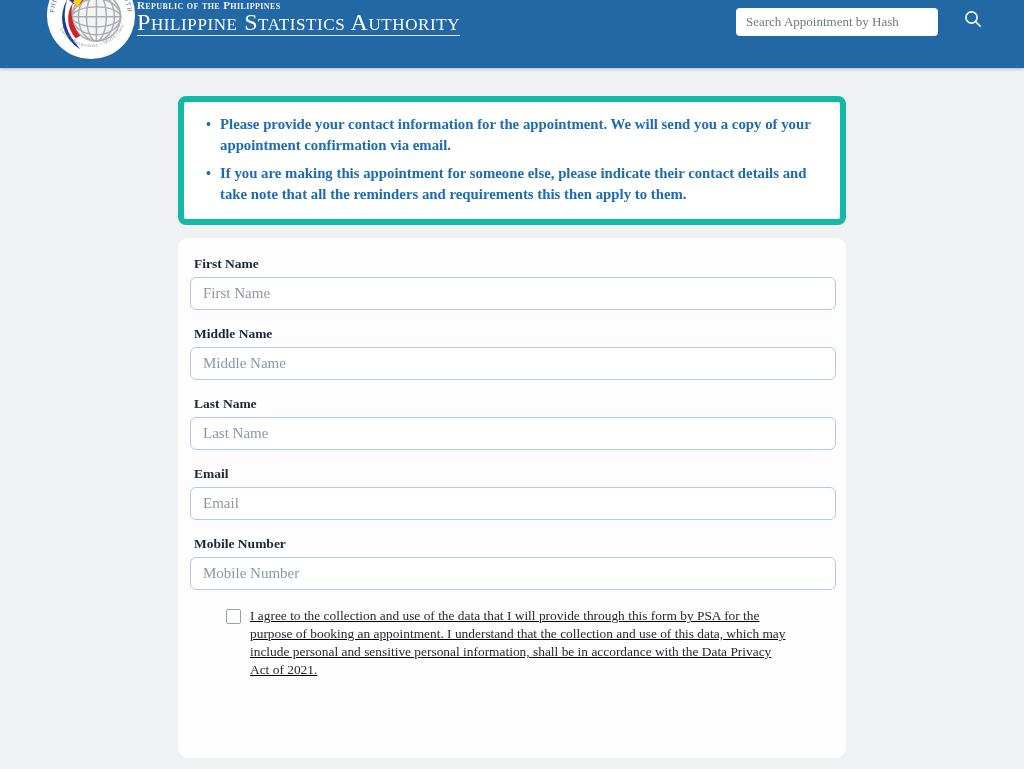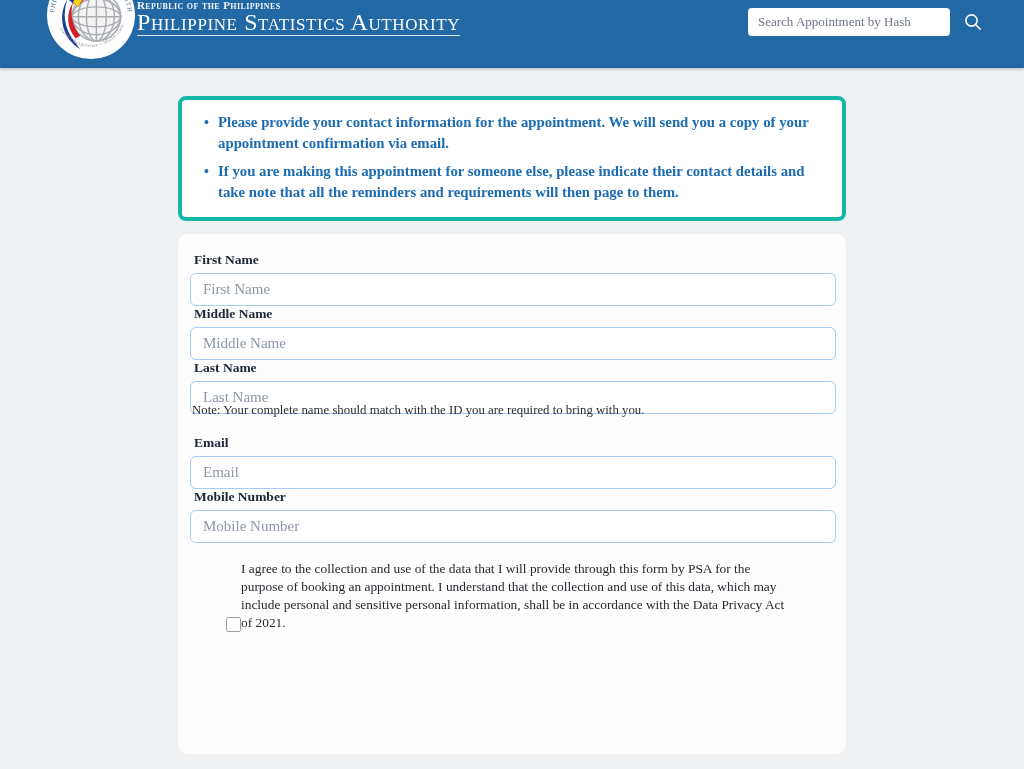--- a/index.html
+++ b/index.html
@@ -42,22 +42,21 @@
     font-variant: small-caps;
     letter-spacing: .6px;
     line-height: 24px;
     border-bottom: 1px solid rgba(255,255,255,.85);
     padding-bottom: 1px;
   }
   .search-area {
     position: absolute;
     right: 40px; top: 8px;
     display: flex;
-    align-items: center;
-    gap: 12px;
+    gap: 24px;
   }
   .search-input {
     width: 202px; height: 28px;
     border: none;
     border-radius: 4px;
     background: #ffffff;
     padding: 0 10px;
     font-family: "Liberation Serif", "DejaVu Serif", serif;
     font-size: 13px;
     color: #333;
@@ -71,21 +70,21 @@
   }
   
   .content-col {
     width: 668px;
     margin: 0 auto;
   }
   
   .info-box {
     margin-top: 28px;
     background: #ffffff;
-    border: 4px solid #14b8a6;
+    border: 6px solid #14b8a6;
     border-radius: 8px;
     padding: 12px 22px 14px 22px;
   }
   .info-box ul {
     list-style: none;
   }
   .info-box li {
     position: relative;
     padding-left: 14px;
     color: #1d6cb2;
@@ -109,43 +108,45 @@
     padding: 18px 12px 40px 12px;
     min-height: 520px;
   }
   .field-label {
     display: block;
     margin: 0 0 5px 4px;
     color: #1c2733;
     font-weight: 700;
     font-size: 13.5px;
   }
-  .field-group { }
+  .field-group { margin-bottom: 16px; }
   .text-input {
     width: 646px; height: 33px;
     border: 1px solid #a8ccf4;
     border-radius: 6px;
     background: #ffffff;
     padding: 0 12px;
     font-family: "Liberation Serif", "DejaVu Serif", serif;
     font-size: 15px;
     color: #333;
     outline: none;
     display: block;
   }
   .text-input::placeholder { color: #8d97a5; }
   .name-note {
     margin: -11px 0 17px 2px;
     color: #2b2e33;
     font-size: 12.8px;
   }
   .consent-row {
     display: flex;
-    align-items: flex-end;
+    align-items: flex-start;
     margin: 17px 48px 0 36px;
+    gap: 9px;
+    text-decoration: underline;
   }
   .consent-checkbox {
     appearance: none;
     -webkit-appearance: none;
     width: 15px; height: 15px;
     border: 1px solid #9aa1ab;
     border-radius: 2px;
     background: #fff;
     margin-top: 2px;
     flex: 0 0 auto;
@@ -209,42 +210,41 @@
       </svg>
     </button>
   </div>
 </div>
 
 <div class="content-col">
 
   <div class="info-box">
     <ul>
       <li>Please provide your contact information for the appointment. We will send you a copy of your appointment confirmation via email.</li>
-      <li>If you are making this appointment for someone else, please indicate their contact details and take note that all the reminders and requirements will then page to them.</li>
+      <li>If you are making this appointment for someone else, please indicate their contact details and take note that all the reminders and requirements this then apply to them.</li>
     </ul>
   </div>
 
   <div class="form-card">
 
     <div class="field-group">
       <label class="field-label">First Name</label>
       <input class="text-input" type="text" placeholder="First Name" style="">
     </div>
 
     <div class="field-group">
       <label class="field-label">Middle Name</label>
       <input class="text-input" type="text" placeholder="Middle Name" style="">
     </div>
 
     <div class="field-group">
       <label class="field-label">Last Name</label>
       <input class="text-input" type="text" placeholder="Last Name" style="">
     </div>
 
-    <div class="name-note">Note: Your complete name should match with the ID you are required to bring with you.</div>
 
     <div class="field-group">
       <label class="field-label">Email</label>
       <input class="text-input" type="text" placeholder="Email" style="">
     </div>
 
     <div class="field-group">
       <label class="field-label">Mobile Number</label>
       <input class="text-input" type="text" placeholder="Mobile Number" style="">
     </div>

